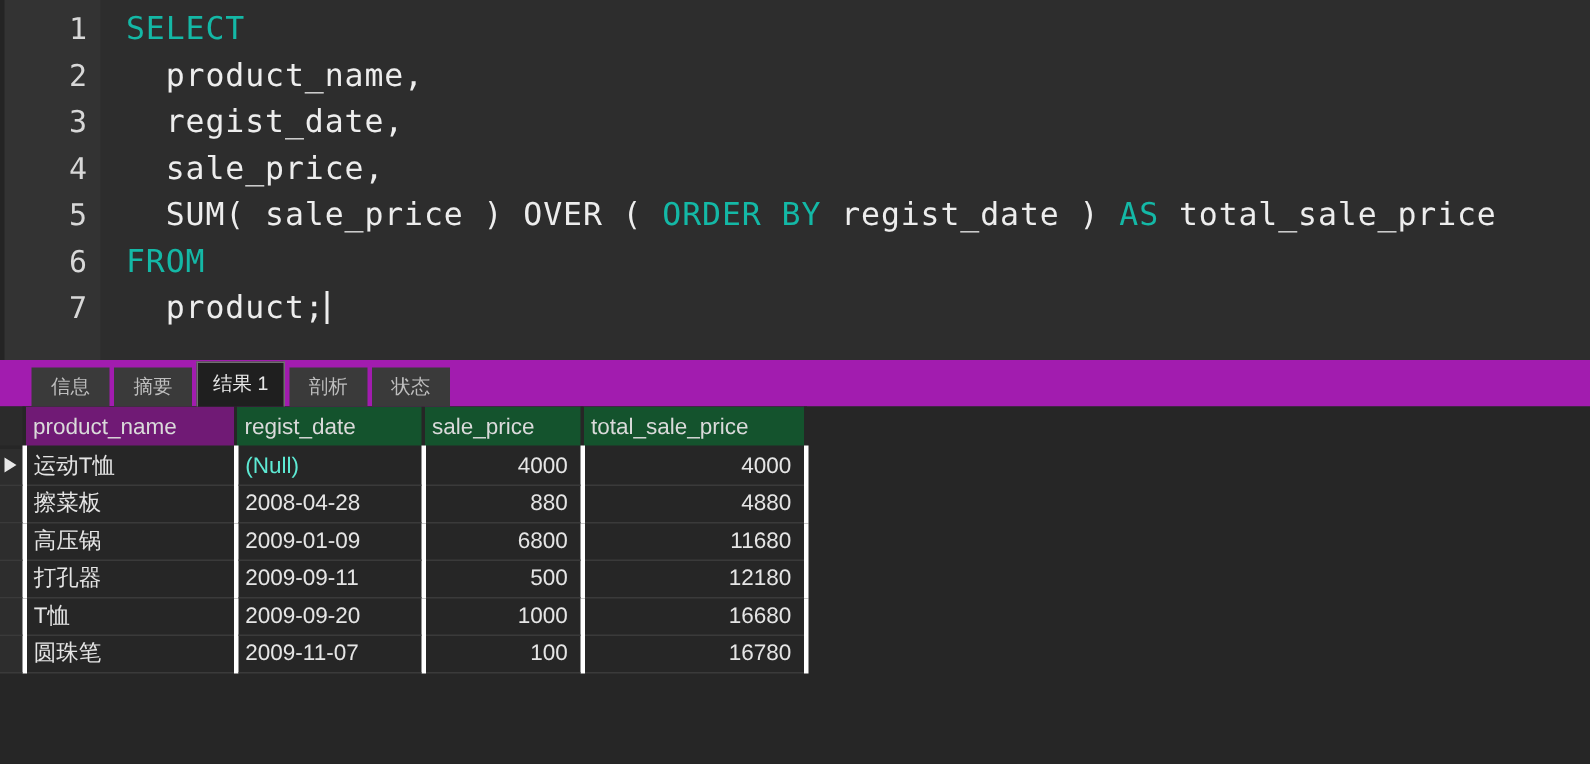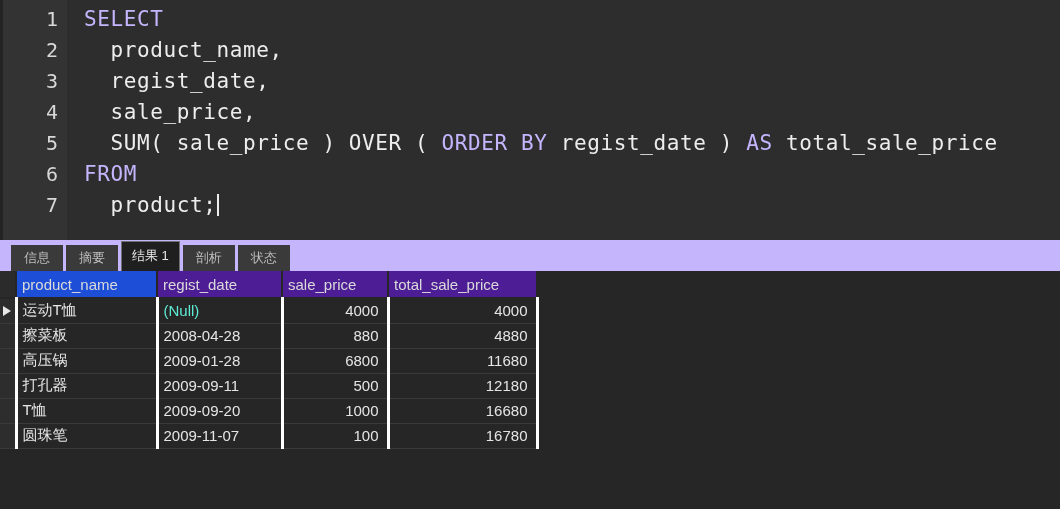--- a/index.html
+++ b/index.html
@@ -18,53 +18,53 @@
   .ln {
     height:31px; line-height:31px; text-align:right; padding-right:9px;
     color:#D8D8D8; font-family:"DejaVu Sans Mono", monospace; font-size:20px;
   }
   .code {
     flex:1; padding:4px 0 0 17px; white-space:pre; overflow:hidden;
     font-family:"DejaVu Sans Mono", monospace; font-size:21px; line-height:31px;
     letter-spacing:0.6px; color:#EDEDED;
   }
   .code-line { height:31px; }
-  .kw { color:#c4b5fd; }
+  .kw { color:#14b8a6; }
   .caret {
     display:inline-block; width:2px; height:22px; background:#EDEDED;
     vertical-align:-4px; margin-left:1px;
   }
   
   .tabbar {
-    height:31px; background:#c4b5fd; display:flex; align-items:flex-end;
-    padding-left:11px;
+    height:31px; background:#a21caf; display:flex; align-items:flex-end;
+    padding-left:21px;
   }
   .tab {
     height:26px; line-height:25px; min-width:52px; padding:0 10px;
     margin-right:3px; text-align:center;
     background:#3A3A3A; color:#BEBEBE; font-size:13px; cursor:default;
   }
   .tab.active {
     height:30px; line-height:28px;
     background:#1F1F1F; border:1px solid #707070; border-bottom:none;
     color:#E8E8E8;
   }
   
   .results { height:238px; background:#262626; }
   table.grid {
     border-collapse:collapse; table-layout:fixed; width:537px;
     font-size:15px;
   }
   .grid th {
-    height:27px; background:#4c1d95; color:#DADADA; font-weight:normal;
+    height:27px; background:#14532d; color:#DADADA; font-weight:normal;
     text-align:left; padding:0 4px 0 5px;
     border-right:2px solid #262626; border-bottom:2px solid #262626;
     overflow:hidden;
   }
-  .grid th.hl { background:#1d4ed8; }
+  .grid th.hl { background:#701a75; }
   .grid th.selcol { background:#2B2B2B; }
   .grid td {
     height:25px; color:#E5E5E5; padding:0 8px 0 5px;
     border-right:3px solid #ffffff; border-bottom:1px solid #3A3A3A;
     overflow:hidden; white-space:nowrap;
   }
   .grid td.num { text-align:right; }
   .grid td.null { color:#5eead4; }
   .grid td.selcol { background:#2D2D2D; padding:0; text-align:center; }
   .tri {
@@ -126,21 +126,21 @@
         <tr>
           <td class="selcol"></td>
           <td>擦菜板</td>
           <td>2008-04-28</td>
           <td class="num">880</td>
           <td class="num">4880</td>
         </tr>
         <tr>
           <td class="selcol"></td>
           <td>高压锅</td>
-          <td>2009-01-28</td>
+          <td>2009-01-09</td>
           <td class="num">6800</td>
           <td class="num">11680</td>
         </tr>
         <tr>
           <td class="selcol"></td>
           <td>打孔器</td>
           <td>2009-09-11</td>
           <td class="num">500</td>
           <td class="num">12180</td>
         </tr>

